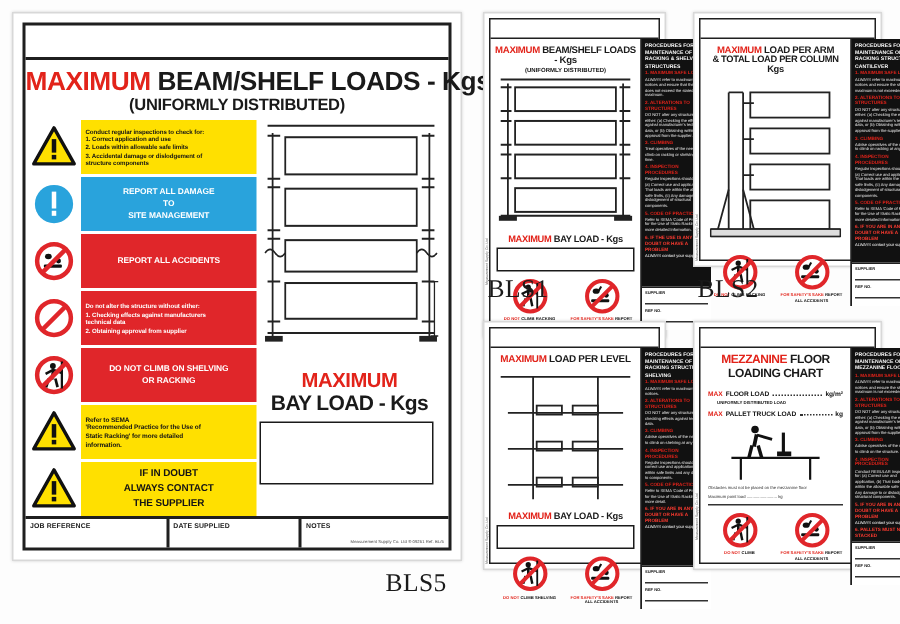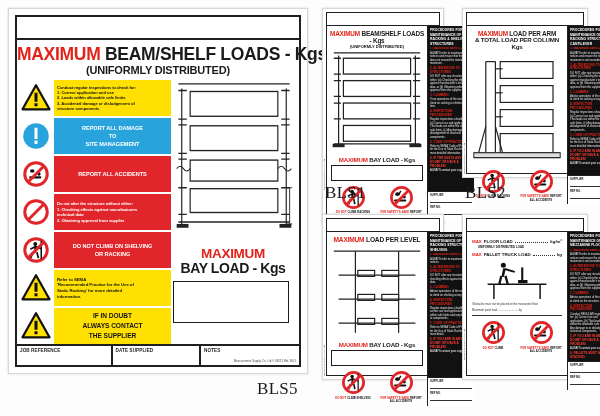--- a/index.html
+++ b/index.html
@@ -710,20 +710,25 @@
       </div>
     </div>
 
   </div>
 
   <div class="sign small" style="left:462px; top:214px; width:126px; height:166px;">
     <div class="sign-inner">
       <div class="sm-topbox"></div>
       <div class="sm-body">
         <div class="sm-main">
+          <div class="sm-title" style="font-size:8px;letter-spacing:-.3px;">
+            <span class="red">MEZZANINE</span>
+            <span class="blk">FLOOR</span>
+            <div class="blk">LOADING CHART</div>
+          </div>
 
           <div class="mz-line" style="margin-top:4px;">
             <span class="tag">MAX</span>
             <span class="txt">FLOOR LOAD</span>
             <span class="dots"></span>
             <span class="unit">kg/m²</span>
           </div>
           <div class="mz-sub">UNIFORMLY DISTRIBUTED LOAD</div>
 
           <div class="mz-line">

